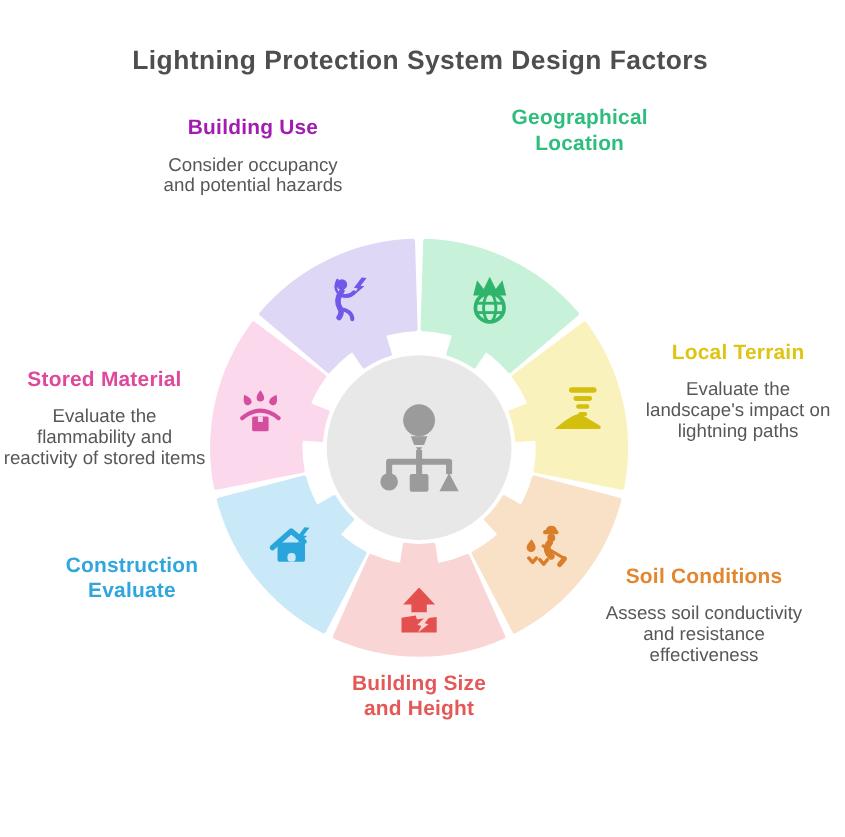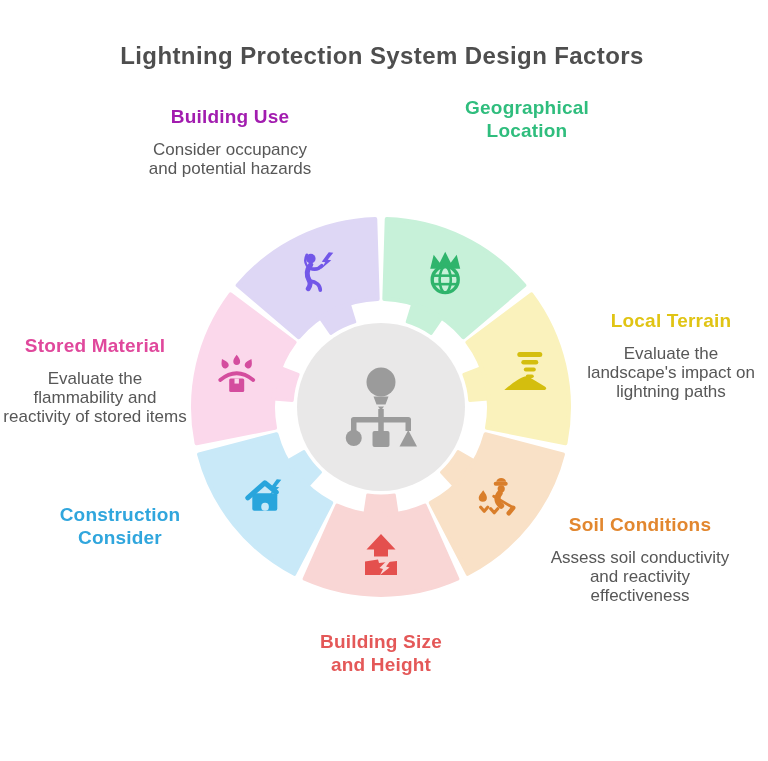--- a/index.html
+++ b/index.html
@@ -19,21 +19,21 @@
     letter-spacing:0.2px;
   }
   .seg-desc{
     margin-top:12px;font-size:17px;line-height:19px;color:#575757;
     white-space:pre-line;
   }
   .pos-building-use{left:115px;top:105px;width:230px;}
   .pos-geographical-location{left:417px;top:96px;width:220px;}
   .pos-local-terrain{left:576px;top:309px;width:190px;}
   .pos-soil-conditions{left:530px;top:513px;width:220px;}
-  .pos-building-size-and-height{left:266px;top:630px;width:230px;}
+  .pos-building-size-and-height{left:266px;top:610px;width:230px;}
   .pos-construction-material{left:15px;top:503px;width:210px;}
   .pos-stored-material{left:0px;top:306px;width:190px;margin-top:28px;}
 </style>
 </head>
 <body>
 
 <div class="title" style="color: rgb(78, 78, 78);">Lightning Protection System Design Factors</div>
 
 <svg id="wheel" width="768" height="761" viewBox="0 0 768 761">
     <g>
@@ -153,32 +153,32 @@
 <div class="label-block pos-local-terrain">
   <div class="seg-heading" style="color: rgb(224, 196, 20);">Local Terrain</div>
   <div class="seg-desc" style="color: rgb(87, 87, 87);">Evaluate the
 landscape's impact on
 lightning paths</div>
 </div>
 
 <div class="label-block pos-soil-conditions">
   <div class="seg-heading" style="color: rgb(226, 135, 47);">Soil Conditions</div>
   <div class="seg-desc" style="color: rgb(87, 87, 87);">Assess soil conductivity
-and reactivity
+and resistance
 effectiveness</div>
 </div>
 
 <div class="label-block pos-building-size-and-height">
   <div class="seg-heading" style="color: rgb(228, 88, 88);">Building Size
 and Height</div>
 </div>
 
 <div class="label-block pos-construction-material">
   <div class="seg-heading" style="color: rgb(48, 166, 221);">Construction
-Consider</div>
+Evaluate</div>
 </div>
 
 <div class="label-block pos-stored-material">
   <div class="seg-heading" style="color: rgb(224, 72, 156);">Stored Material</div>
   <div class="seg-desc" style="color: rgb(87, 87, 87);">Evaluate the
 flammability and
 reactivity of stored items</div>
 </div>
 
 </body></html>

